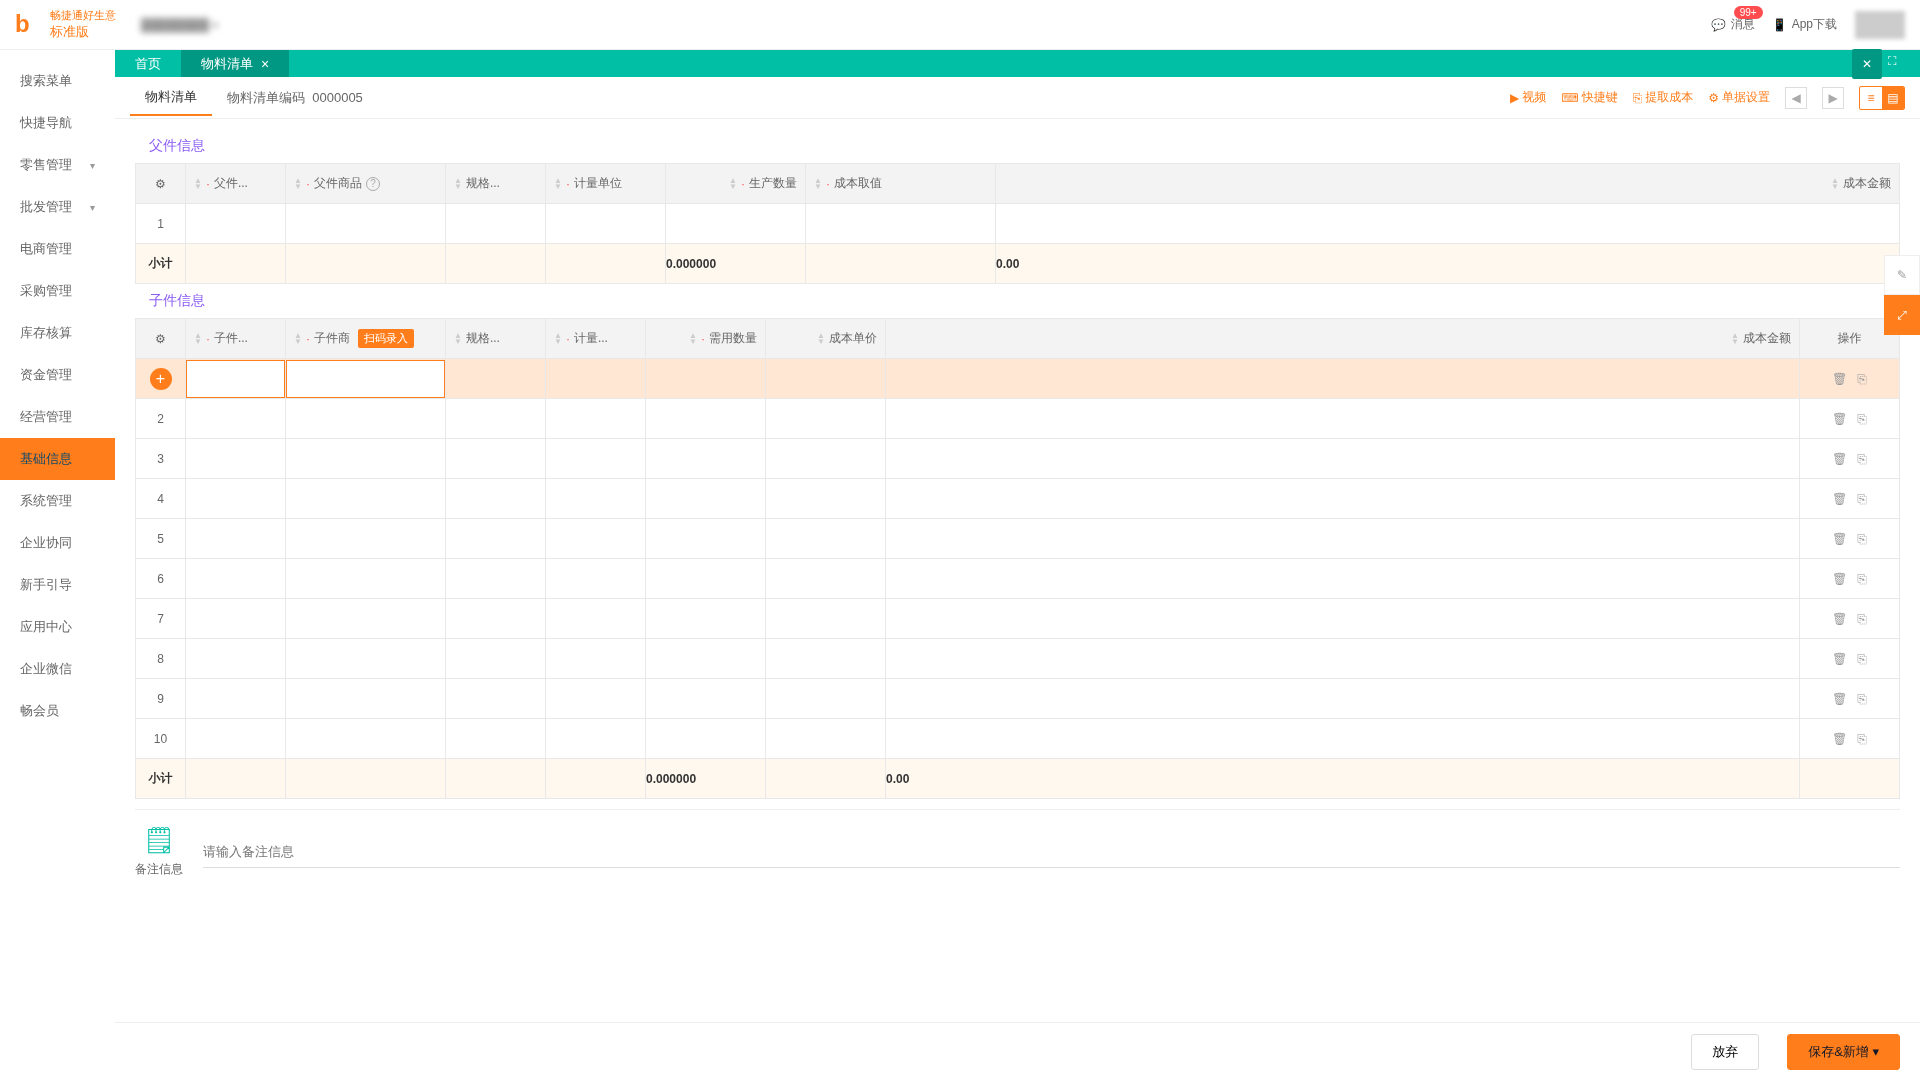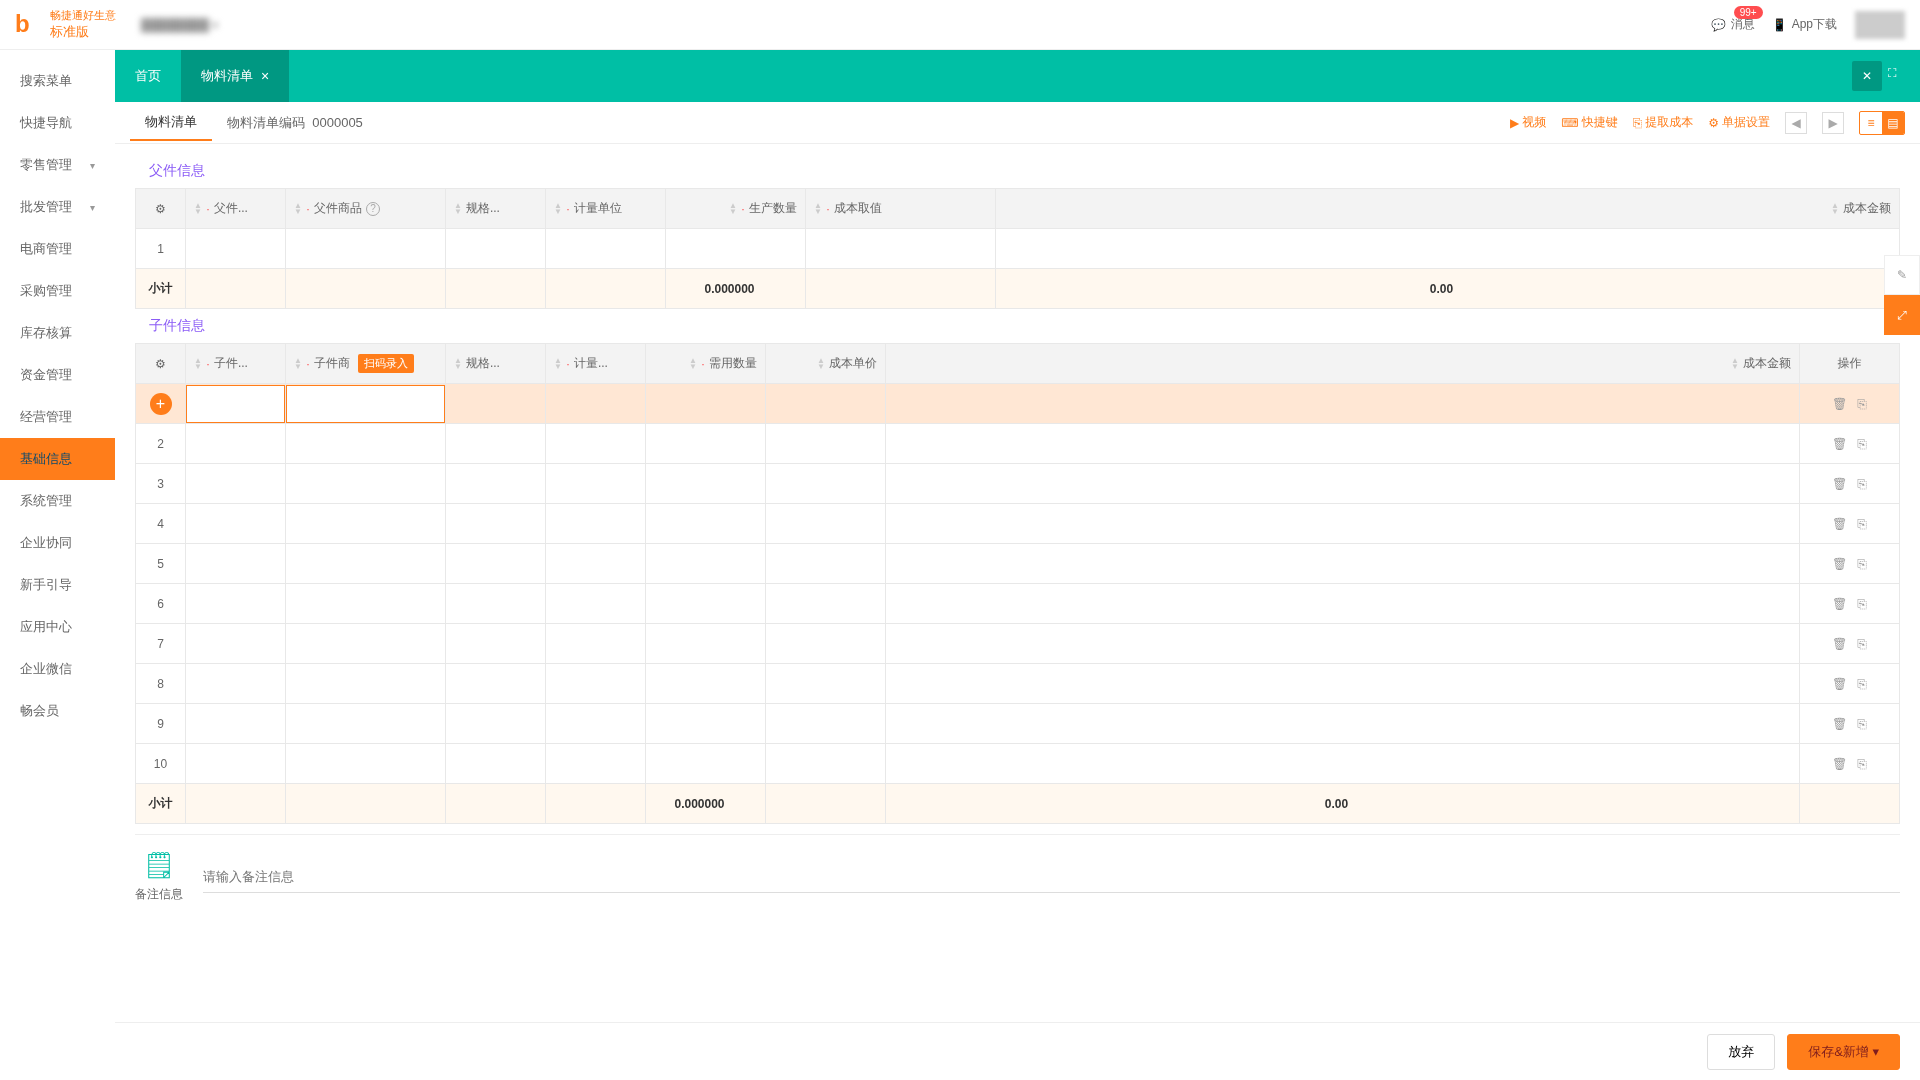--- a/index.html
+++ b/index.html
@@ -14,21 +14,21 @@
 .msg{position:relative;display:flex;align-items:center;gap:4px;cursor:pointer}
 .badge{position:absolute;top:-10px;right:-8px;background:#ff4d4f;color:#fff;border-radius:10px;padding:1px 6px;font-size:10px}
 .app-dl{display:flex;align-items:center;gap:4px;cursor:pointer}
 .avatar{width:50px;height:28px;background:#ccc;filter:blur(2px)}
 .main{display:flex;height:calc(100% - 50px)}
 .sidebar{width:115px;background:#fff;padding-top:10px;flex-shrink:0}
 .side-item{padding:12px 20px;color:#666;cursor:pointer;display:flex;align-items:center;justify-content:space-between;font-size:13px}
 .side-item.active{background:#ff7d1a;color:#0c4a6e}
 .chev{font-size:10px;color:#999}
 .content{flex:1;display:flex;flex-direction:column;min-width:0}
-.tabs{height:52px;background:#00BFA5;display:flex;align-items:center;color:#fff;position:relative}
+.tabs{height:27px;background:#00BFA5;display:flex;align-items:center;color:#fff;position:relative}
 .tab{padding:0 20px;height:100%;display:flex;align-items:center;gap:8px;cursor:pointer;font-size:13px}
 .tab.active{background:#009882}
 .tab-close{width:30px;height:30px;background:#009882;display:flex;align-items:center;justify-content:center;margin-left:auto;margin-right:6px;cursor:pointer;border-radius:2px}
 .fullsc{width:20px;height:20px;margin-right:12px;cursor:pointer;color:#fff}
 .toolbar{height:42px;display:flex;align-items:center;padding:0 15px;border-bottom:1px solid #eee;gap:15px}
 .tb-tab{padding:8px 15px;color:#666;border-bottom:2px solid transparent;cursor:pointer;font-size:13px}
 .tb-tab.active{color:#333;border-bottom-color:#ff7d1a}
 .tb-code{color:#666;font-size:13px}
 .tb-right{margin-left:auto;display:flex;align-items:center;gap:15px;color:#666}
 .tb-link{display:flex;align-items:center;gap:3px;cursor:pointer;font-size:12px}
@@ -40,34 +40,34 @@
 .body{flex:1;padding:10px 20px;overflow-y:auto}
 .section-title{font-size:14px;color:#8b5cf6;margin:8px 14px}
 table{width:100%;border-collapse:collapse;table-layout:fixed}
 th,td{border:1px solid #e8e8e8;padding:0;height:40px;text-align:center;font-size:12px;color:#666}
 th{background:#f3f3f3;font-weight:normal;position:relative}
 .th-inner{display:flex;align-items:center;justify-content:flex-start;padding:0 8px;gap:4px}
 .sort{display:flex;flex-direction:column;font-size:8px;color:#ccc;line-height:6px}
 .req{color:#ff4d4f}
 .gear-col{width:50px}
 .subtotal td{background:#fff8ef;font-weight:bold;color:#333}
-.right{text-align:center;padding-right:12px}
+.right{text-align:left;padding-right:12px}
 .active-row td{background:#ffe7d4}
 .add-btn{width:22px;height:22px;border-radius:50%;background:#ff7d1a;color:#fff;display:inline-flex;align-items:center;justify-content:center;cursor:pointer;font-size:16px}
 .input-cell{border:1px solid #ff7d1a;height:38px;background:#fff}
 .scan-badge{background:#ff7d1a;color:#fff;padding:2px 6px;border-radius:2px;font-size:11px;margin-left:4px}
 .row-icons{display:flex;gap:10px;justify-content:center;color:#999}
 .row-icons span{cursor:pointer}
 .note-section{display:flex;align-items:center;gap:20px;padding:15px 0;border-top:1px solid #eee;margin-top:10px}
 .note-icon{display:flex;flex-direction:column;align-items:center;gap:5px;color:#00BFA5}
 .note-icon .lbl{color:#666;font-size:12px}
 .note-input{flex:1;border:none;border-bottom:1px solid #ddd;padding:8px 0;color:#aaa;font-size:13px}
-.footer{height:58px;border-top:1px solid #eee;display:flex;align-items:center;justify-content:flex-end;padding:0 20px;gap:12px;background:#fff}
+.footer{height:58px;border-top:1px solid #eee;display:flex;align-items:center;justify-content:flex-end;padding:0 20px;gap:28px;background:#fff}
 .btn{padding:8px 20px;border-radius:3px;cursor:pointer;font-size:13px;border:1px solid #ddd;background:#fff}
-.btn.primary{background:#ff7d1a;color:#7f1d1d;border-color:#ff7d1a}
+.btn.primary{background:#ff7d1a;color:#0f172a;border-color:#ff7d1a}
 .float-right{position:fixed;right:0;top:255px;display:flex;flex-direction:column}
 .float-btn{width:36px;height:40px;background:#fff;border:1px solid #eee;display:flex;align-items:center;justify-content:center;cursor:pointer;color:#999}
 .float-btn.orange{background:#ff7d1a;color:#fff;border-color:#ff7d1a}
 .help-q{width:14px;height:14px;border:1px solid #aaa;border-radius:50%;display:inline-flex;align-items:center;justify-content:center;font-size:10px;color:#aaa}
 </style>
 </head>
 <body>
 
 <div class="header">
   <div class="logo">

